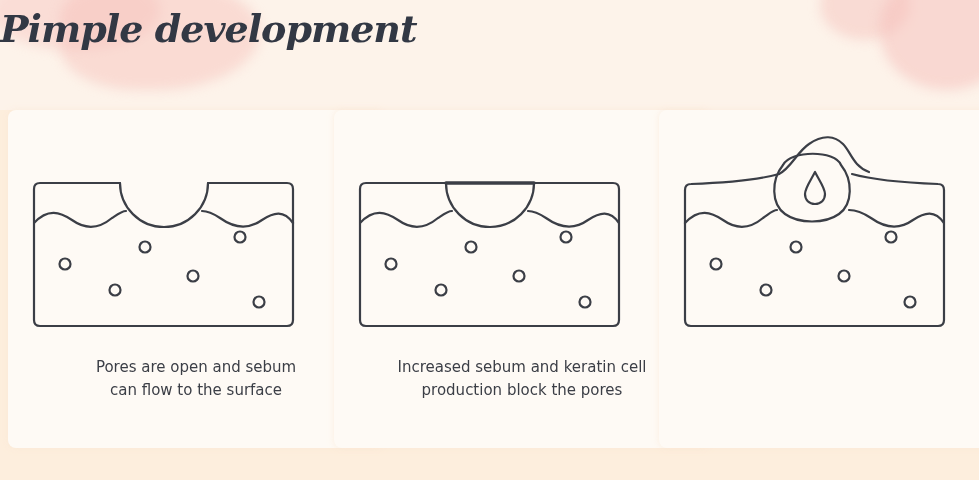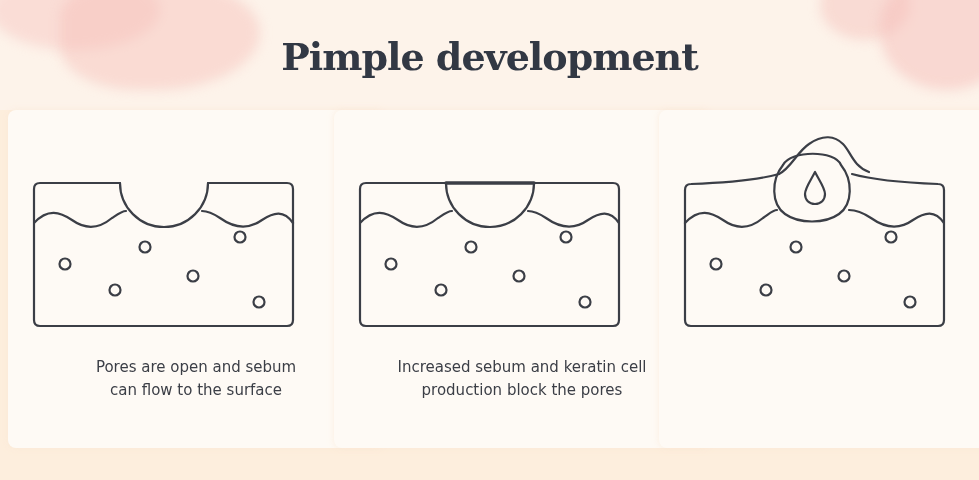--- a/index.html
+++ b/index.html
@@ -14,22 +14,22 @@
     position: absolute; left: 0; top: 0; width: 979px; height: 110px;
     background: #fdf3ea;
   }
   .blot { position: absolute; border-radius: 50%; filter: blur(6px); }
   .blot-left-1 { left: -10px; top: -30px; width: 170px; height: 80px; background: rgba(246,196,190,0.45); }
   .blot-left-2 { left: 60px; top: -20px; width: 200px; height: 110px; background: rgba(246,190,185,0.45); border-radius: 40% 55% 60% 45%; }
   .blot-right-1 { left: 820px; top: -30px; width: 90px; height: 70px; background: rgba(246,196,190,0.5); }
   .blot-right-2 { left: 880px; top: -20px; width: 130px; height: 110px; background: rgba(246,190,185,0.5); border-radius: 45% 40% 55% 60%; }
 
   .title {
-    position: absolute; left: 0; top: 34px; width: 979px; text-align: center;
-    font-family: "DejaVu Serif", serif; font-weight: bold;
+    position: absolute; left: 0; top: 6px; width: 979px; text-align: left;
+    font-family: "DejaVu Serif", serif; font-style: italic; font-weight: bold;
     font-size: 38px; color: #323844; letter-spacing: -1px;
   }
 
   .card {
     position: absolute; top: 110px; width: 376px; height: 338px;
     background: #fefaf5; border-radius: 8px;
     box-shadow: 0 0 6px rgba(250,230,210,0.6);
   }
   .card-1 { left: 8px; }
   .card-2 { left: 334px; padding-left: 12px; }

